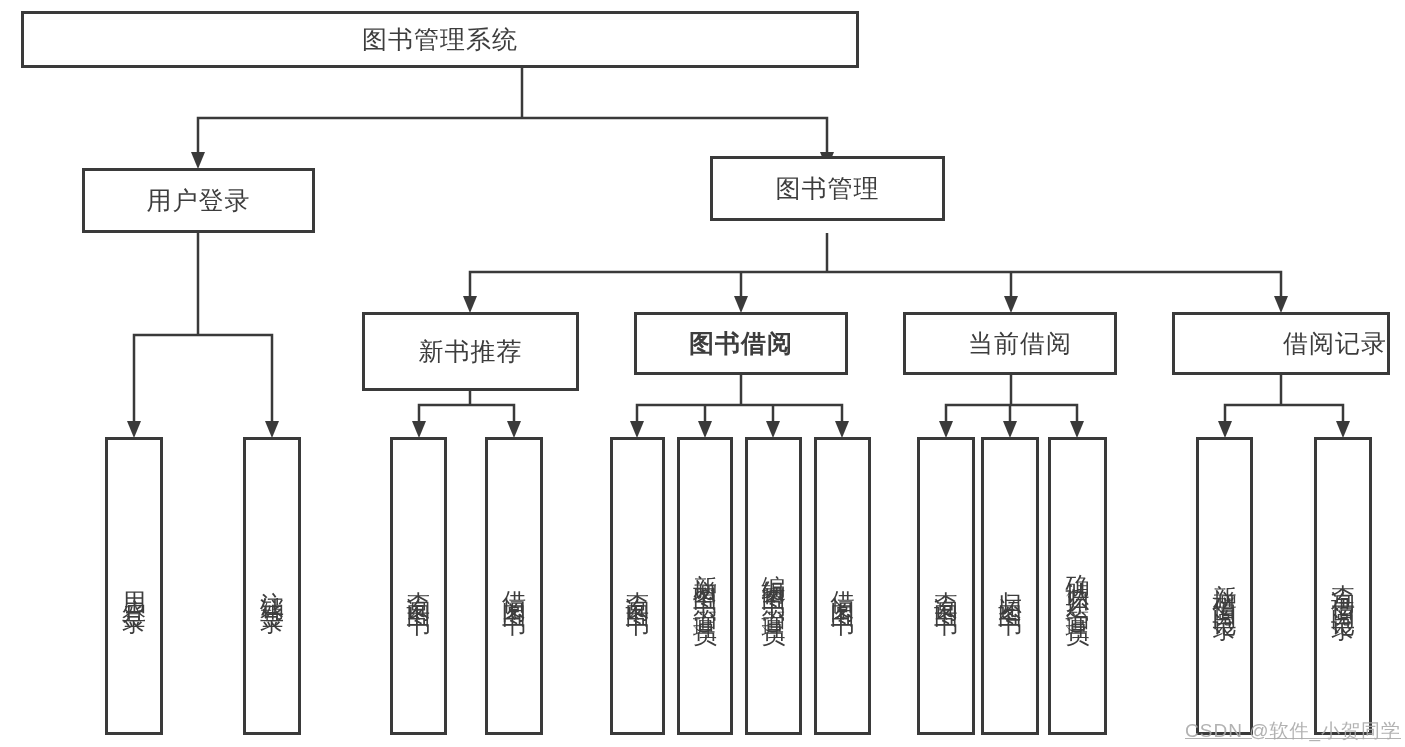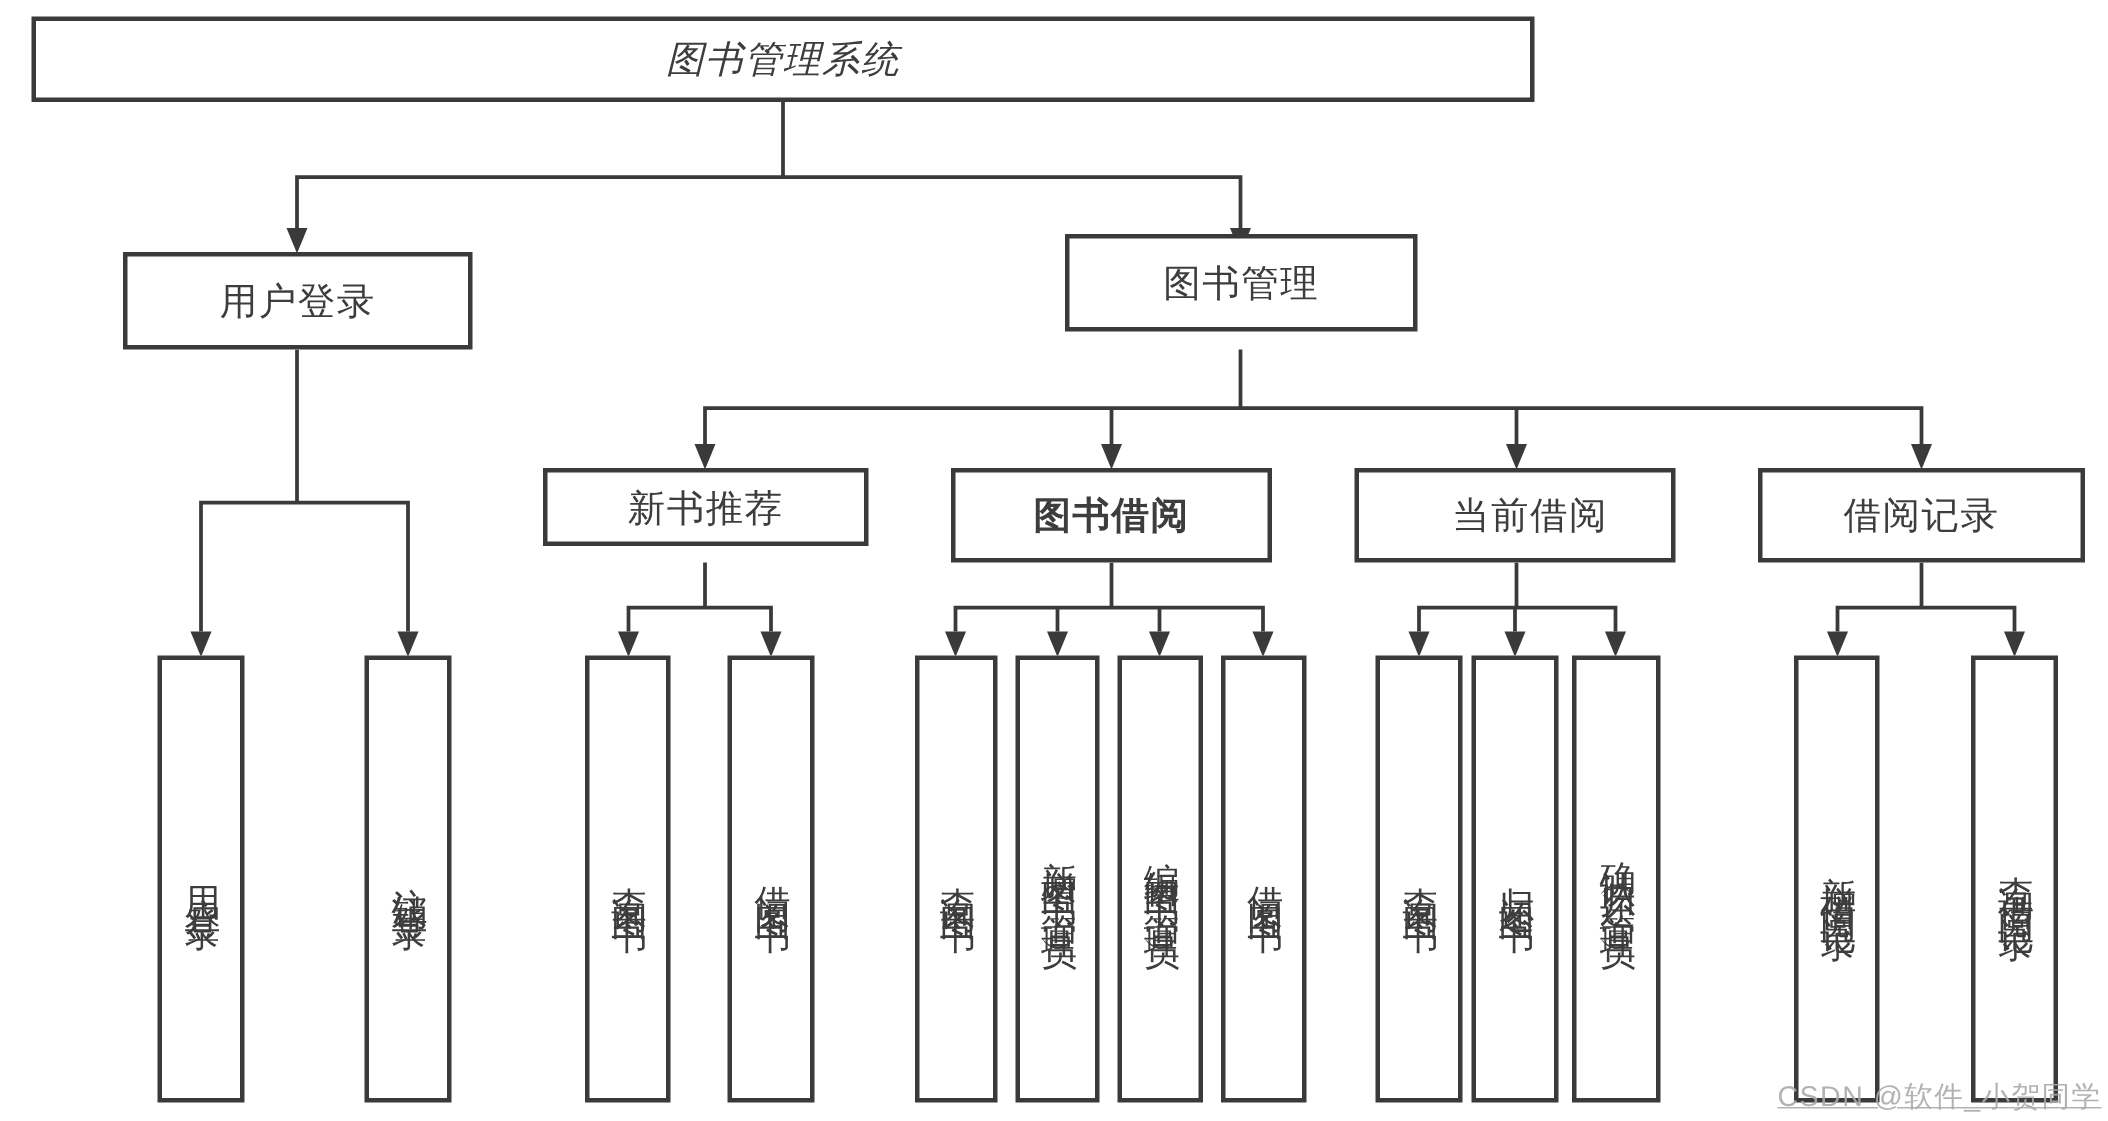--- a/index.html
+++ b/index.html
@@ -113,41 +113,41 @@
     </g>
 
     <g>
       <path d="M1281,375 L1281,405"></path>
       <path d="M1225,421 L1225,405 L1343,405 L1343,421"></path>
       <polygon points="1218,421 1232,421 1225,438"></polygon>
       <polygon points="1336,421 1350,421 1343,438"></polygon>
     </g>
   </svg>
 
-  <div class="node h-node" style="left:21px; top:11px; width:1002px; height:57px;font-style:italic;">
+  <div class="node h-node" style="left:21px; top:11px; width:838px; height:57px;">
     <span>图书管理系统</span>
   </div>
 
   <div class="node h-node" style="left:82px; top:168px; width:233px; height:65px;">
     <span>用户登录</span>
   </div>
   <div class="node h-node" style="left:710px; top:156px; width:235px; height:65px;">
     <span>图书管理</span>
   </div>
 
-  <div class="node h-node" style="left:362px; top:312px; width:217px; height:52px;">
+  <div class="node h-node" style="left:362px; top:312px; width:217px; height:79px;">
     <span>新书推荐</span>
   </div>
   <div class="node h-node" style="left:634px; top:312px; width:214px; height:63px;font-weight:bold;">
     <span>图书借阅</span>
   </div>
   <div class="node h-node" style="left:903px; top:312px; width:214px; height:63px;padding-left:20px;">
     <span>当前借阅</span>
   </div>
-  <div class="node h-node" style="left:1172px; top:312px; width:218px; height:63px;">
+  <div class="node h-node" style="left:1172px; top:312px; width:218px; height:63px;justify-content:flex-end;">
     <span>借阅记录</span>
   </div>
 
   <div class="node v-node" style="left:105px; top:437px; width:58px; height:298px;">
     <span>用户登录</span>
   </div>
   <div class="node v-node" style="left:243px; top:437px; width:58px; height:298px;">
     <span>注销登录</span>
   </div>
 

